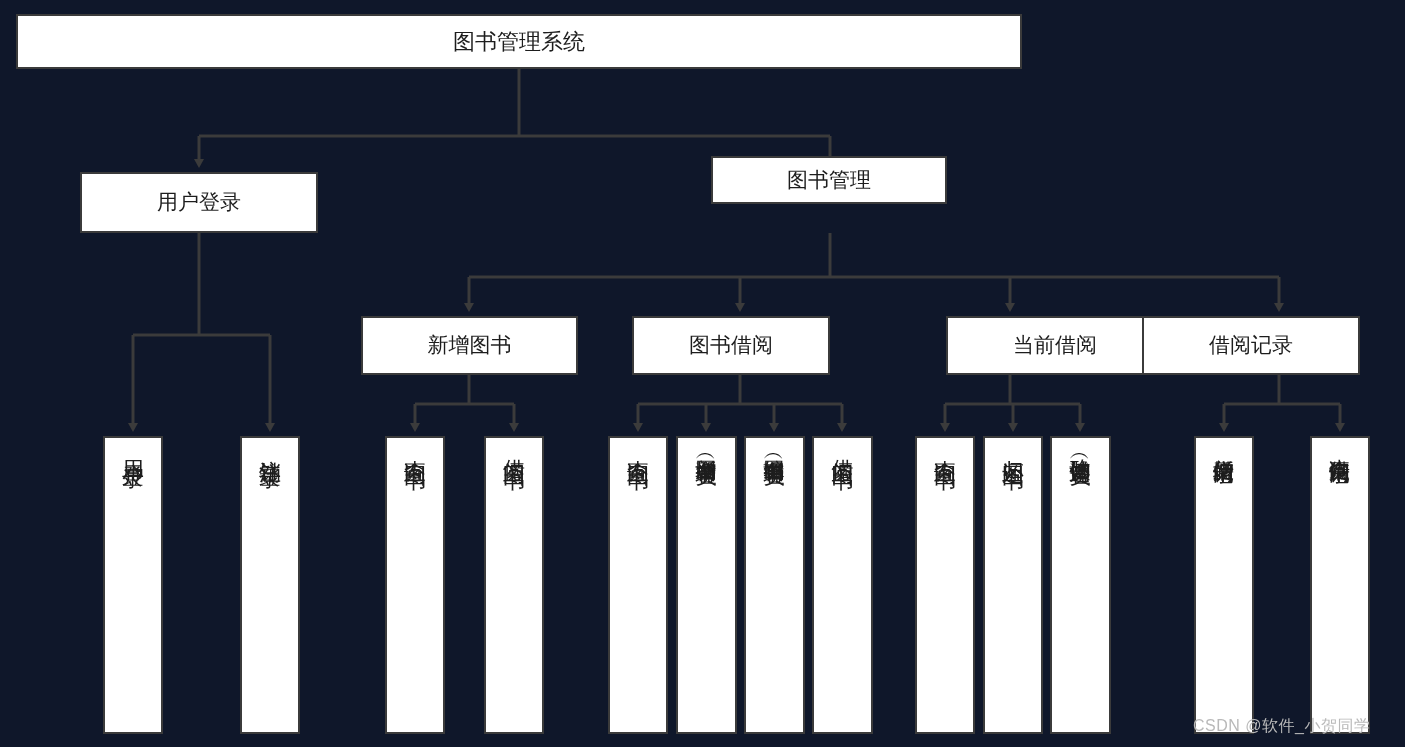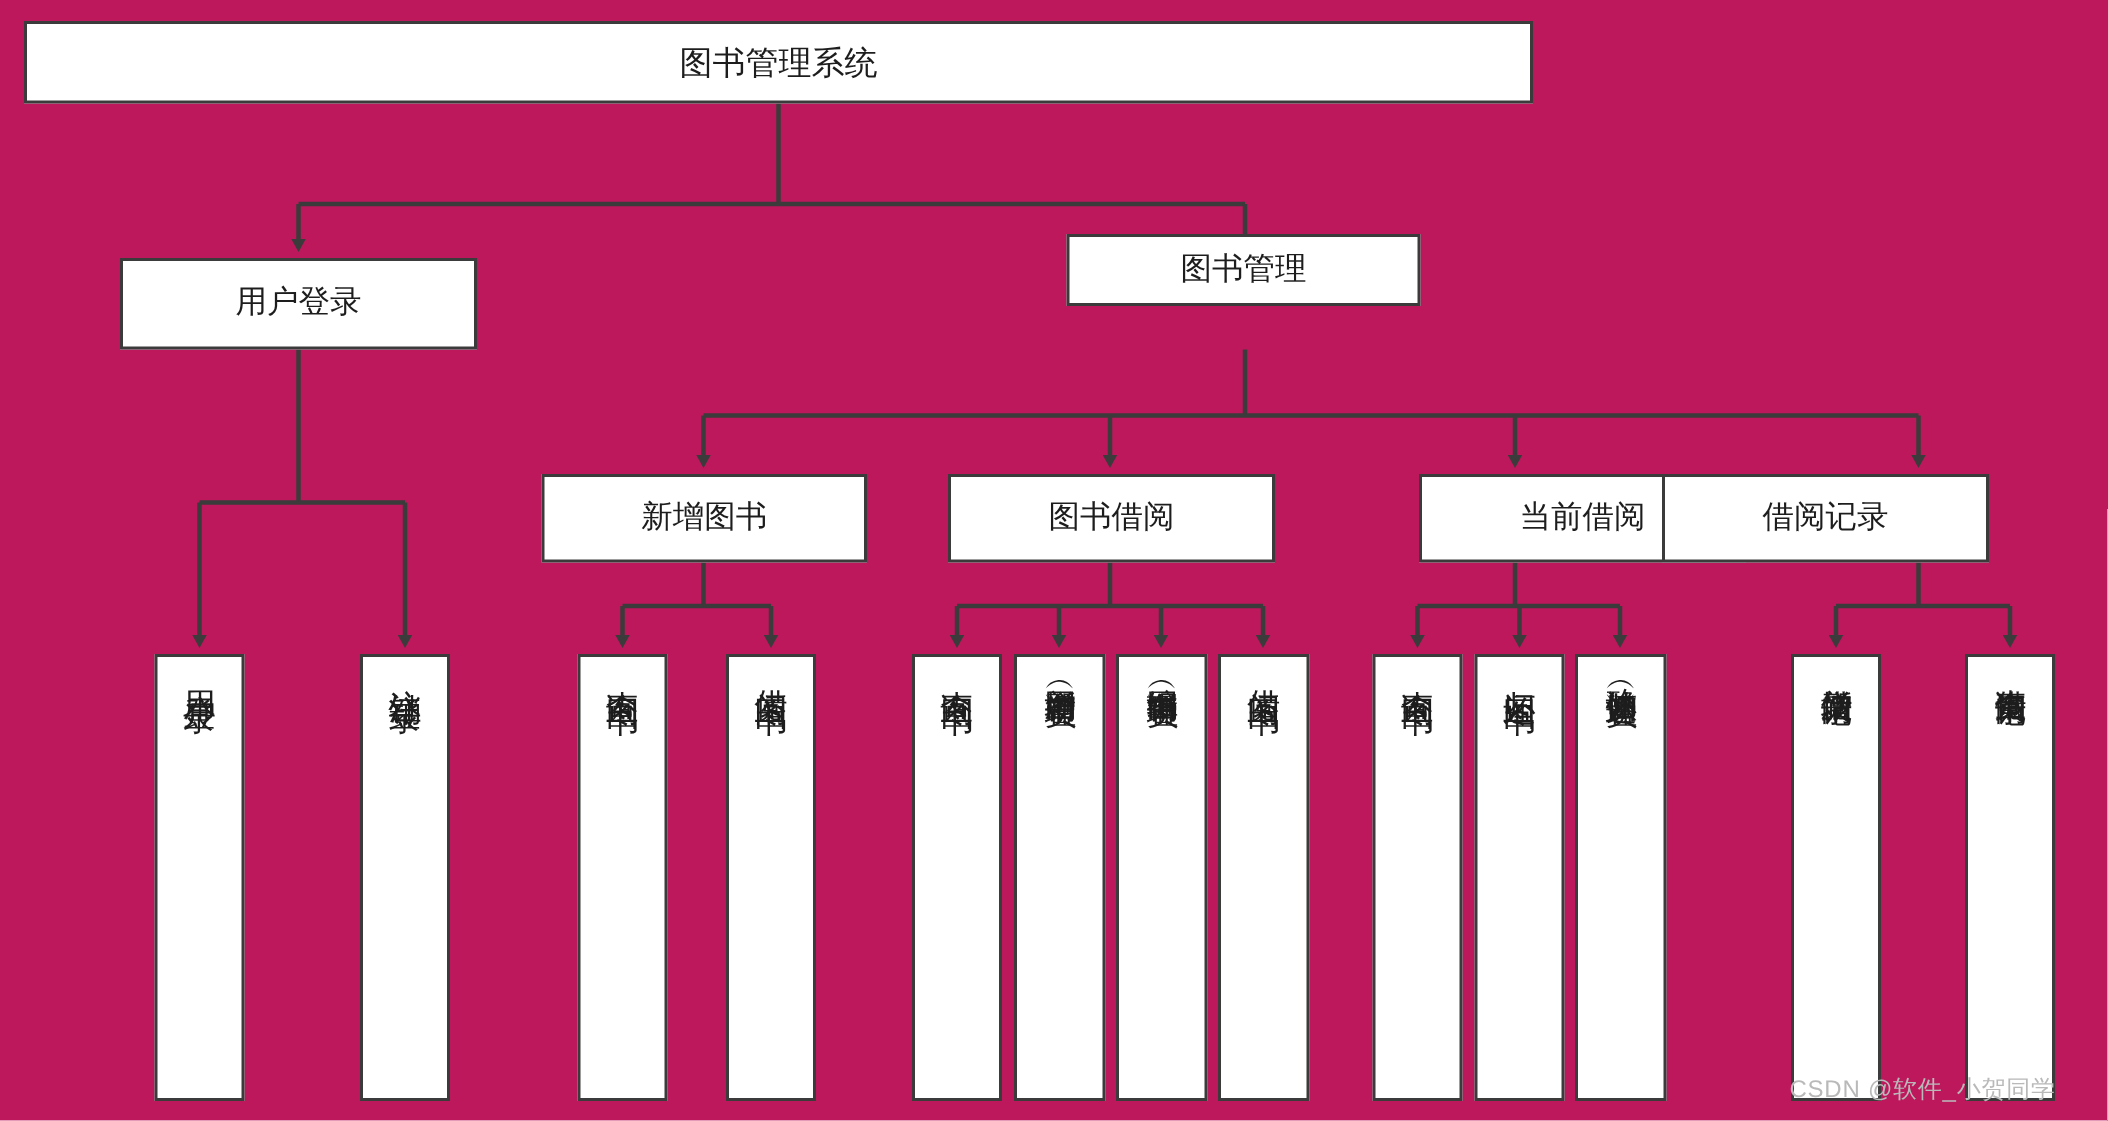--- a/index.html
+++ b/index.html
@@ -7,21 +7,21 @@
     padding: 0;
     background: #ffffff;
   }
   body {
     font-family: "Liberation Sans", "DejaVu Sans", sans-serif;
   }
   #diagram-canvas {
     position: relative;
     width: 1405px;
     height: 747px;
-    background: #be185d;
+    background: #0f172a;
     overflow: hidden;
     text-decoration: underline;
   }
   #edge-layer {
     position: absolute;
     left: 0;
     top: 0;
     width: 1405px;
     height: 747px;
     pointer-events: none;
@@ -135,27 +135,27 @@
   <div class="node node-horizontal" style="left:80px; top:172px; width:238px; height:61px;">
     <span class="node-label">用户登录</span>
   </div>
   <div class="node node-horizontal" style="left:711px; top:156px; width:236px; height:48px;">
     <span class="node-label">图书管理</span>
   </div>
 
   <div class="node node-horizontal" style="left:361px; top:316px; width:217px; height:59px;">
     <span class="node-label">新增图书</span>
   </div>
-  <div class="node node-horizontal" style="left:632px; top:316px; width:218px; height:59px;">
+  <div class="node node-horizontal" style="left:632px; top:316px; width:198px; height:59px;">
     <span class="node-label">图书借阅</span>
   </div>
   <div class="node node-horizontal" style="left:902px; top:316px; width:218px; height:59px;margin-left:44px;">
     <span class="node-label">当前借阅</span>
   </div>
-  <div class="node node-horizontal" style="left:1108px; top:316px; width:218px; height:59px;justify-content:center;">
+  <div class="node node-horizontal" style="left:1142px; top:316px; width:218px; height:59px;justify-content:center;">
     <span class="node-label">借阅记录</span>
   </div>
 
   <div class="node node-vertical" style="left:103px; top:436px; width:60px; height:298px;">
     <span class="node-label">用户登录</span>
   </div>
   <div class="node node-vertical" style="left:240px; top:436px; width:60px; height:298px;">
     <span class="node-label">注销登录</span>
   </div>
   <div class="node node-vertical" style="left:385px; top:436px; width:60px; height:298px;">

